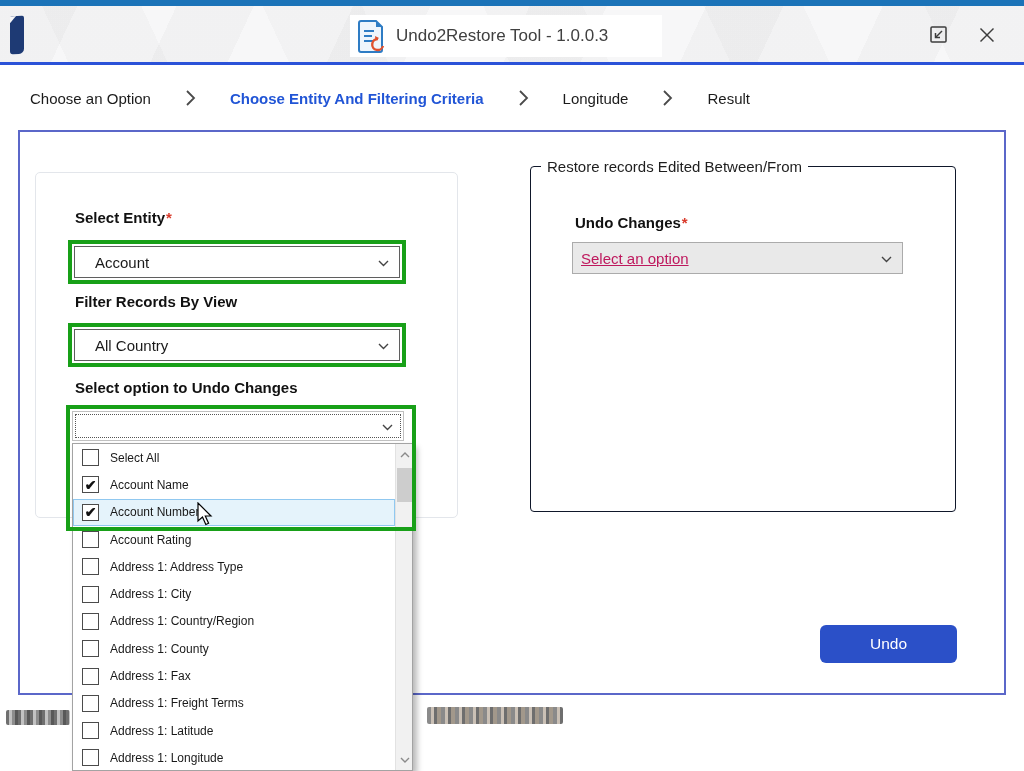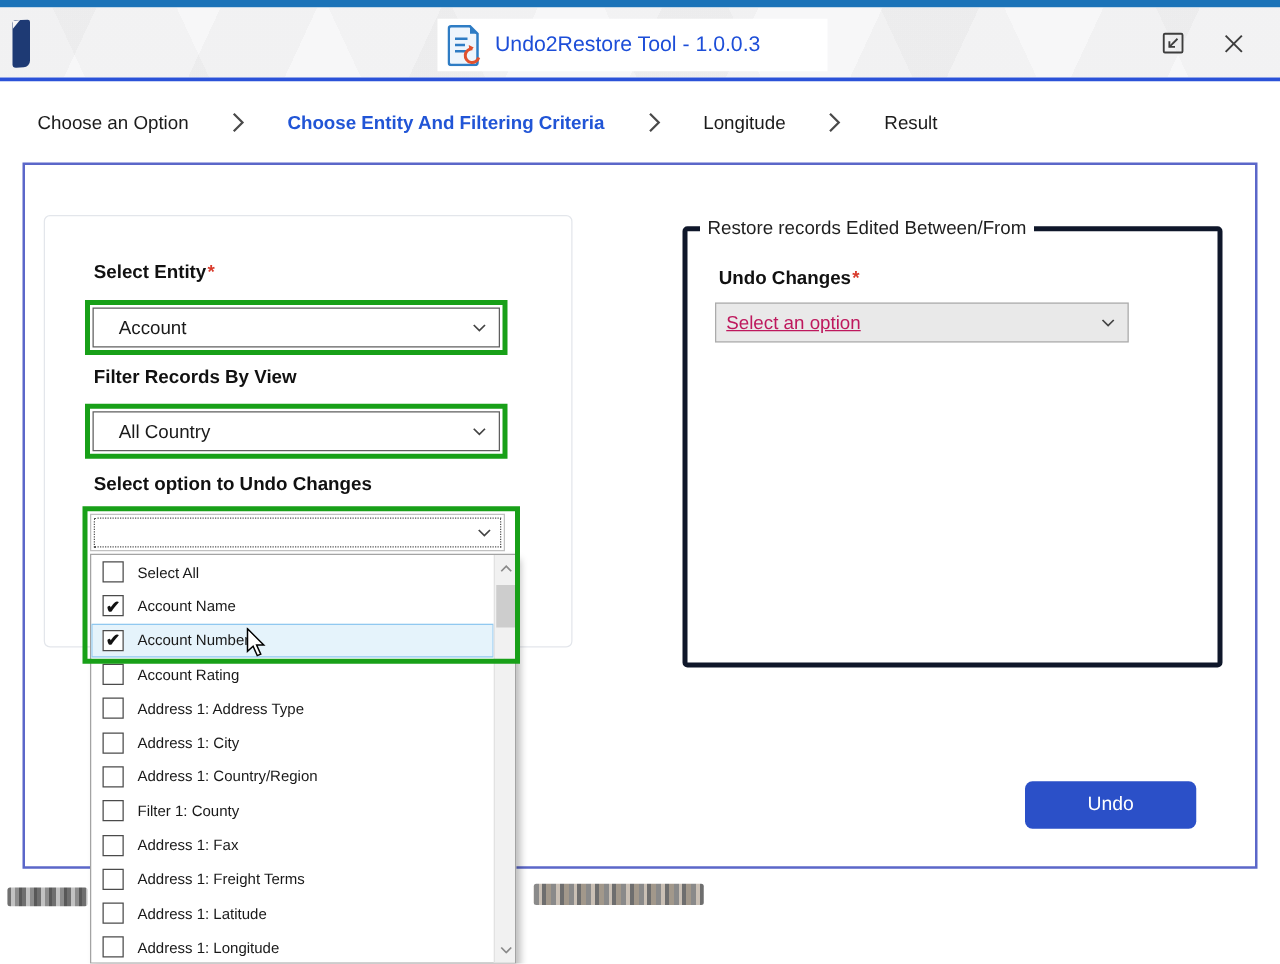--- a/index.html
+++ b/index.html
@@ -16,21 +16,21 @@
      background:repeating-linear-gradient(245deg,rgba(0,0,0,0.018) 0 90px,transparent 90px 200px);}
   .titlebar-line{left:0;top:62px;width:1024px;height:3px;background:#2b52d8;}
 
   .app-logo{left:10px;top:16px;width:14px;height:38px;background:#1e3a74;
      border-radius:2px 2px 5px 3px;transform:skewY(-3deg);z-index:2;}
   .app-logo::after{content:"";position:absolute;left:0;top:0;width:6px;height:7px;
      background:#f7f7f8;clip-path:polygon(0 0,100% 0,0 100%);}
 
   .title-box{left:350px;top:15px;width:312px;height:42px;background:#ffffff;z-index:2;
      display:flex;align-items:center;gap:10px;padding-left:8px;box-sizing:border-box;}
-  .title-text{font-size:17px;color:#1d4ed8;white-space:nowrap;}
+  .title-text{font-size:17px;color:#404040;white-space:nowrap;}
 
   .win-btn{width:26px;height:26px;top:22px;z-index:2;display:flex;align-items:center;
      justify-content:center;cursor:default;}
   .win-restore{left:926px;}
   .win-close{left:974px;}
 
   
   .steps{left:0;top:82px;width:1024px;height:32px;display:flex;align-items:center;
      gap:34px;padding-left:30px;box-sizing:border-box;background:#fff;}
   .step{font-size:15px;color:#1b1b1b;white-space:nowrap;}
@@ -75,21 +75,21 @@
 
   .vscroll{position:absolute;top:0;right:0;width:17px;height:100%;background:#f1f1f1;
      border-left:1px solid #e2e2e2;box-sizing:border-box;}
   .vthumb{position:absolute;left:1px;width:15px;top:24px;height:34px;background:#cdcdcd;}
   .varrow{position:absolute;left:0;width:17px;height:17px;display:flex;align-items:center;
      justify-content:center;}
   .varrow.up{top:2px;} .varrow.down{bottom:2px;}
 
   
   fieldset.group-right{position:absolute;left:530px;top:158px;width:424px;height:352px;
-     border:4px solid #0f172a;border-radius:4px;margin:16px;padding:0;background:#fff;}
+     border:1px solid #0f172a;border-radius:4px;margin:0;padding:0;background:#fff;}
   fieldset.group-right legend{margin-left:10px;padding:0 6px;font-size:15px;color:#1e1e1e;}
 
   .combo-gray{left:572px;top:242px;width:331px;height:32px;background:#e9e9e9;
      border:1px solid #ababab;box-sizing:border-box;display:flex;align-items:center;
      justify-content:space-between;padding:0 10px 0 8px;}
   .combo-gray .val{font-size:15px;color:#be185d;text-decoration:underline;}
 
   .undo-btn{left:820px;top:625px;width:137px;height:38px;background:#2b50c8;border:none;
      border-radius:6px;color:#fff;font-size:15.5px;font-family:"Liberation Sans",sans-serif;
      display:flex;align-items:center;justify-content:center;cursor:pointer;}
@@ -233,21 +233,21 @@
         <div class="drow">
           <span class="cb"></span>
           <span class="dlabel">Address 1: City</span>
         </div>
         <div class="drow">
           <span class="cb"></span>
           <span class="dlabel">Address 1: Country/Region</span>
         </div>
         <div class="drow">
           <span class="cb"></span>
-          <span class="dlabel">Filter 1: County</span>
+          <span class="dlabel">Address 1: County</span>
         </div>
         <div class="drow">
           <span class="cb"></span>
           <span class="dlabel">Address 1: Fax</span>
         </div>
         <div class="drow">
           <span class="cb"></span>
           <span class="dlabel">Address 1: Freight Terms</span>
         </div>
         <div class="drow">

